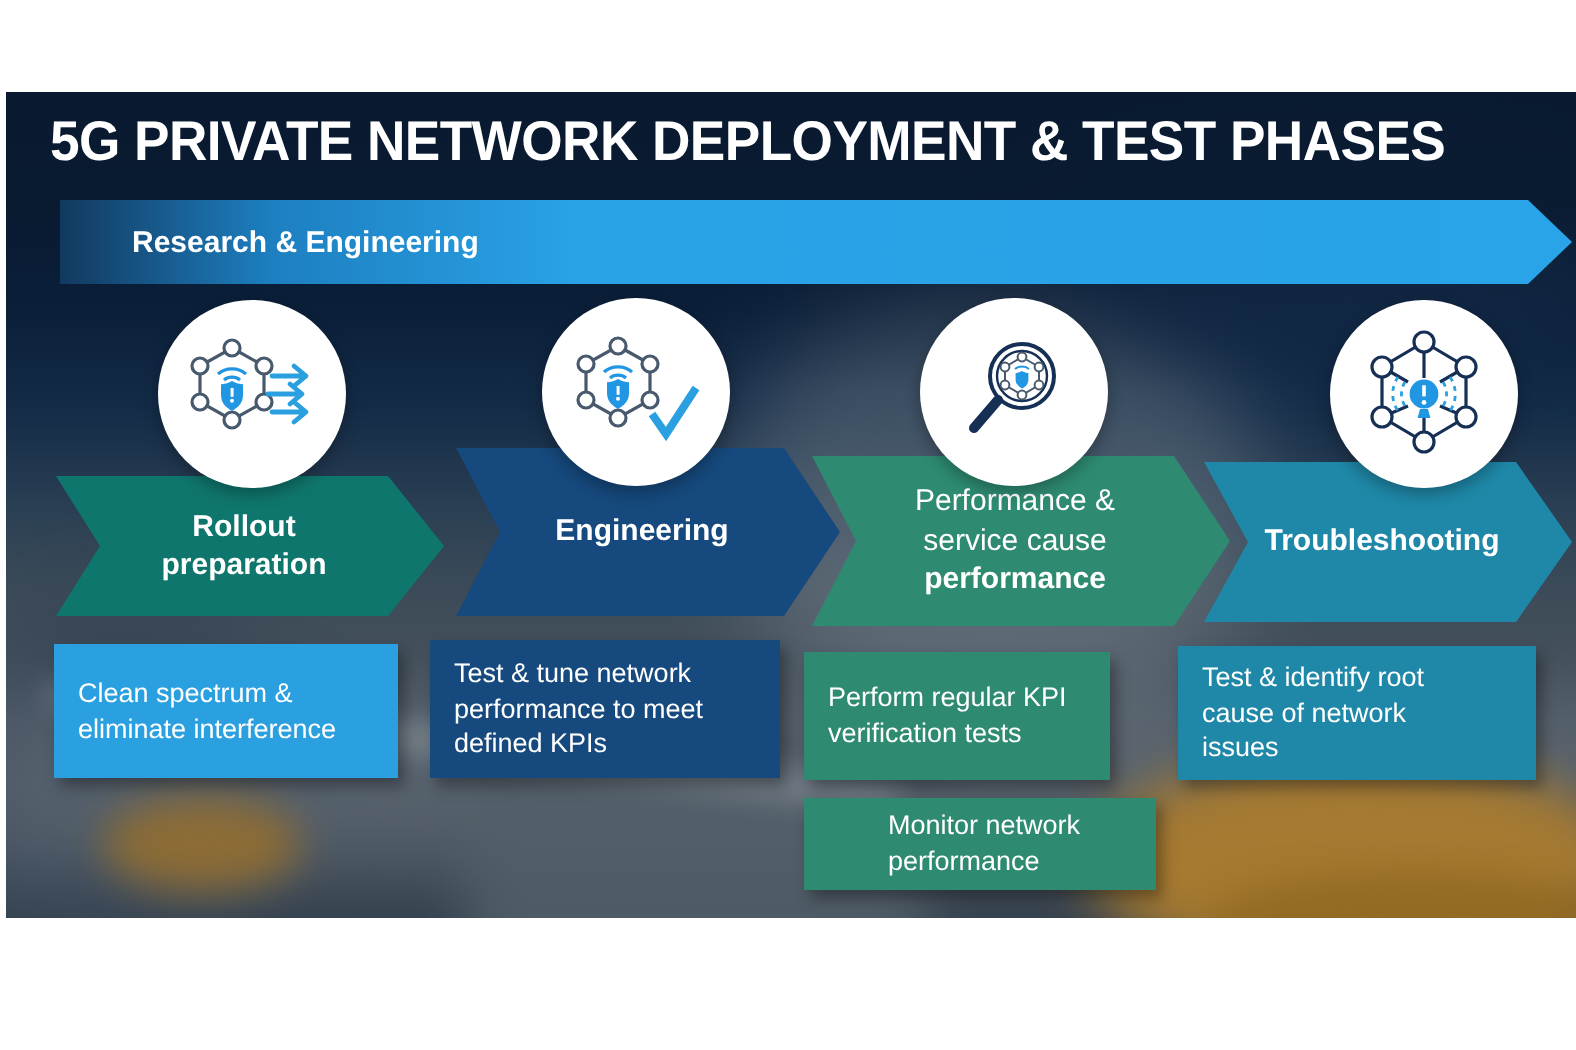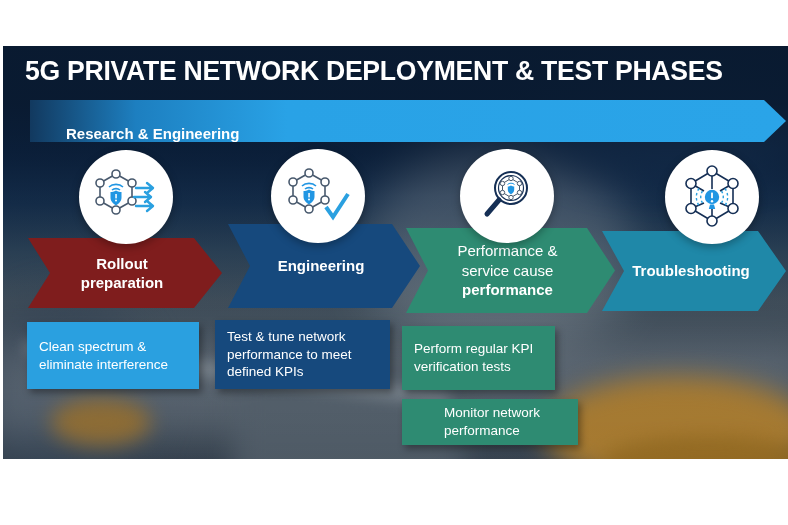--- a/index.html
+++ b/index.html
@@ -20,21 +20,21 @@
   .b-orange-l{left:48px;top:352px;width:100px;height:48px;background:#ad7c2c;filter:blur(10px);opacity:.85;}
   .b-gray-l{left:-30px;top:250px;width:180px;height:200px;background:#3c4a59;filter:blur(20px);opacity:.8;}
   .photo-overlay{position:absolute;left:0;top:0;width:100%;height:100%;
       background:linear-gradient(180deg,rgba(9,26,48,.97) 0px,rgba(9,26,48,.94) 58px,
                  rgba(9,26,48,.55) 105px,rgba(11,29,54,.30) 150px,rgba(11,29,54,.16) 240px,
                  rgba(11,29,54,.12) 100%);}
   
   .title{position:absolute;left:25px;top:55px;color:#fff;font-size:28px;font-weight:bold;
          letter-spacing:-.3px;transform:scaleX(.95);transform-origin:left center;white-space:nowrap;z-index:5;}
   .banner{position:absolute;left:30px;top:100px;width:756px;height:42px;z-index:4;
-          display:flex;align-items:flex-end;color:#fff;font-size:15px;font-weight:bold;
+          display:flex;align-items:center;color:#fff;font-size:15px;font-weight:bold;
           padding-left:36px;box-sizing:border-box;
           background:linear-gradient(90deg,#12395f 0%,#1d7fc0 14%,#29a2e6 34%,#2aa4e8 100%);
           clip-path:polygon(0 0,calc(100% - 22px) 0,100% 50%,calc(100% - 22px) 100%,0 100%);}
   
   .circle{position:absolute;width:94px;height:94px;border-radius:50%;background:#fff;z-index:6;
           display:flex;align-items:center;justify-content:center;box-shadow:0 3px 8px rgba(0,0,0,.30);}
   
   .chev{position:absolute;z-index:4;display:flex;flex-direction:column;align-items:center;justify-content:center;
         color:#fff;font-size:15px;font-weight:bold;line-height:1.3;text-align:center;
         padding:0 32px 0 26px;box-sizing:border-box;
@@ -160,21 +160,21 @@
         <path d="M41.5,26 a11,11 0 0 1 0,12"></path>
           <path d="M45,23.5 a15,15 0 0 1 0,17"></path>
       </g>
       <circle cx="32" cy="32" r="7.2" fill="#2196e3"></circle>
       <rect x="31.1" y="27.6" width="1.8" height="5.6" fill="#fff"></rect>
         <circle cx="32" cy="36.2" r="1.2" fill="#fff"></circle>
       <path d="M30,39.5 h4 l1.2,4.5 h-6.4 z" fill="#2196e3"></path>
     </svg>
   </div>
 
-  <div class="chev" style="left: 28px; top: 238px; width: 194px; height: 70px; background: #7f1d1d; text-align: center;">
+  <div class="chev" style="left: 28px; top: 238px; width: 194px; height: 70px; background: #0f766e; text-align: center;">
     <span class="ln">Rollout</span>
     <span class="ln">preparation</span>
   </div>
 
   <div class="chev" style="left: 228px; top: 224px; width: 192px; height: 84px; background: rgb(22, 73, 125);">
     <span class="ln">Engineering</span>
   </div>
 
   <div class="chev" style="left: 406px; top: 228px; width: 209px; height: 85px; background: rgb(46, 139, 114);">
     <span class="ln ln-reg">Performance &amp;</span>
@@ -195,14 +195,17 @@
   </div>
 
   <div class="note" style="left: 402px; top: 326px; width: 153px; height: 64px; background: rgb(46, 139, 114);">
     <span>Perform regular KPI verification tests</span>
   </div>
 
   <div class="note" style="left: 402px; top: 399px; width: 176px; height: 46px; background: rgb(46, 139, 114); padding-left: 42px;">
     <span>Monitor network performance</span>
   </div>
 
+  <div class="note" style="left: 589px; top: 323px; width: 179px; height: 67px; padding-right: 42px; background: rgb(31, 136, 168);">
+    <span>Test &amp; identify root cause of network issues</span>
+  </div>
 
 </div>
 
 </body></html>

